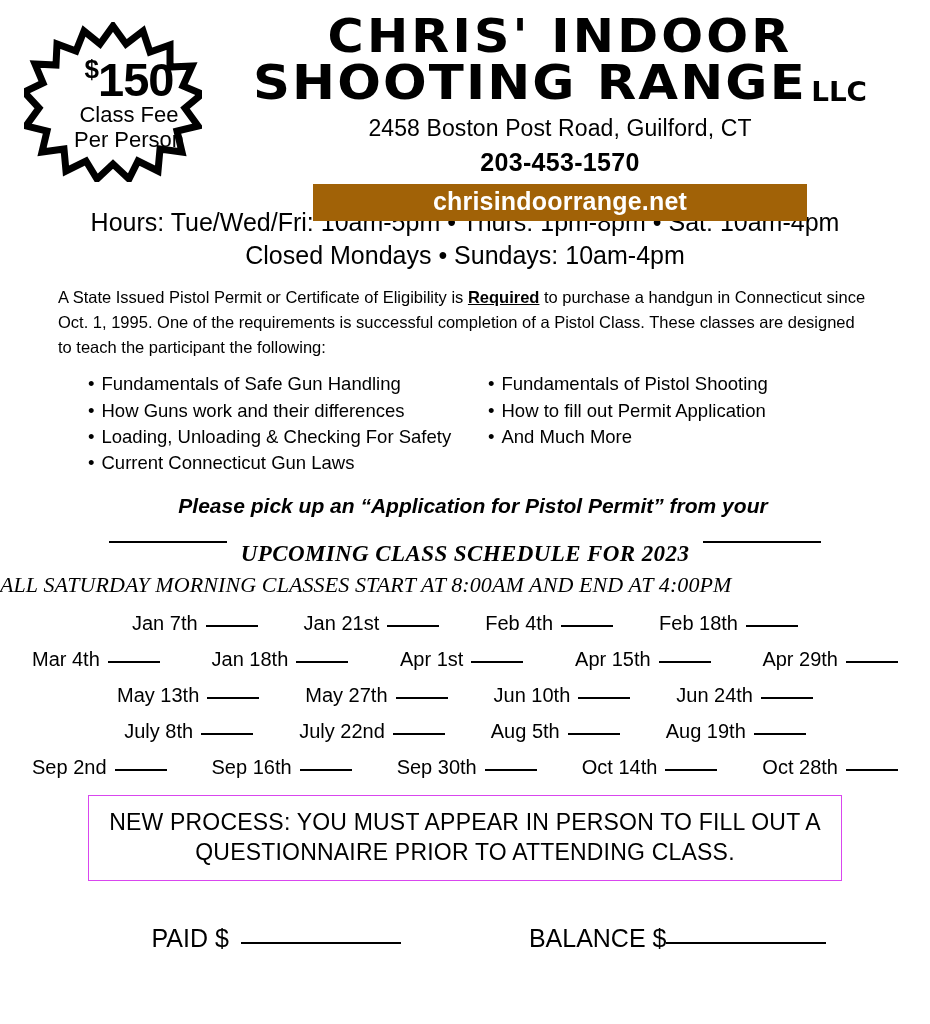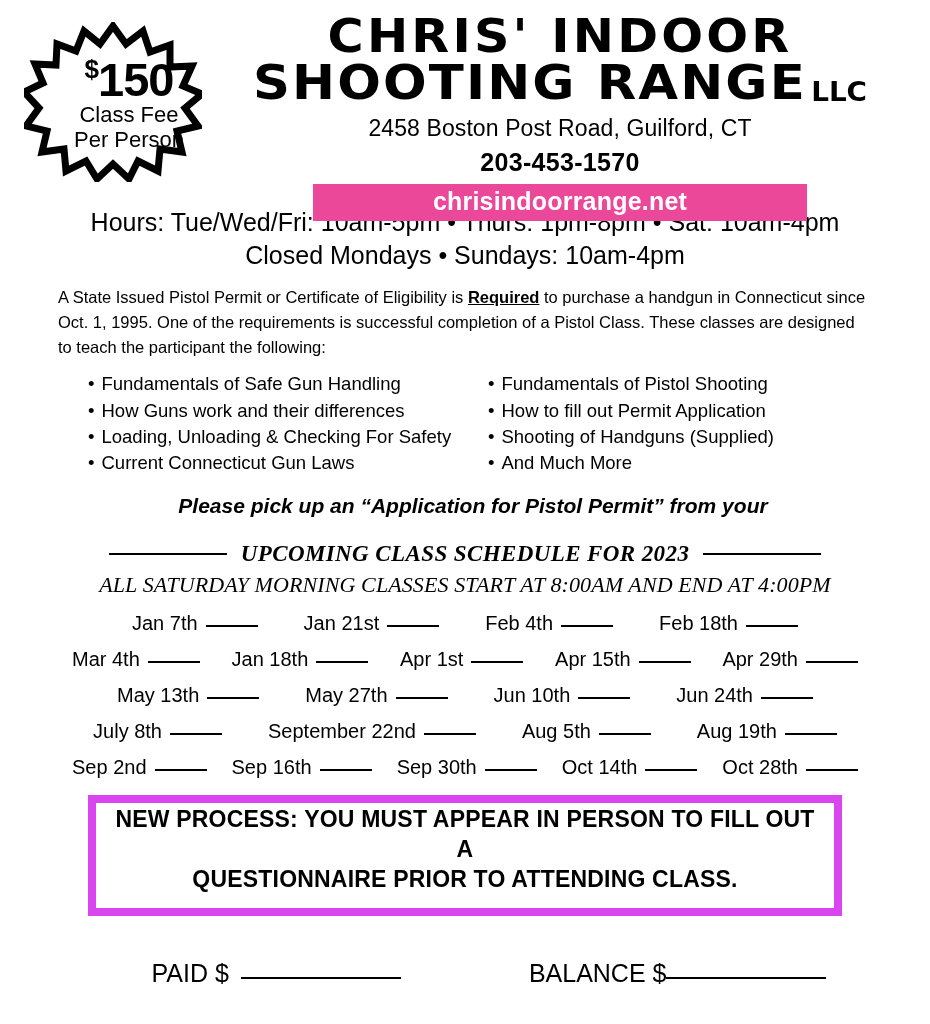--- a/index.html
+++ b/index.html
@@ -93,21 +93,21 @@
   }
   .phone {
     font-size: 25px;
     font-weight: bold;
     margin-top: 6px;
     letter-spacing: 0.3px;
   }
   .web-banner {
     margin: 7px auto 0;
     width: 494px;
-    background: #ec4899;
+    background: #a16207;
     color: #ffffff;
     font-size: 25px;
     font-weight: bold;
     padding: 3px 0 5px;
     letter-spacing: 0.2px;
   }
 
   
   .hours {
     text-align: center;
@@ -145,21 +145,20 @@
     font-weight: bold;
     font-size: 21px;
     line-height: 1.3;
     margin-top: 16px;
     padding-left: 16px;
   }
 
   
   .sched-head {
     display: flex;
-    align-items: center;
     justify-content: center;
     gap: 14px;
     margin-top: 21px;
   }
   .sched-rule {
     width: 118px;
     height: 0;
     border-top: 2px solid #000;
   }
   .sched-title {
@@ -167,53 +166,53 @@
     font-style: italic;
     font-weight: bold;
     font-size: 23px;
     letter-spacing: 0.4px;
     white-space: nowrap;
   }
   .sched-sub {
     font-family: "Liberation Serif", serif;
     font-style: italic;
     font-size: 22px;
-    text-align: center;
+    text-align: left;
     margin-top: 5px;
     letter-spacing: 0.1px;
   }
 
   
   .dates { margin-top: 14px; }
   .date-row {
     display: flex;
     justify-content: center;
     font-size: 20px;
     margin-bottom: 13px;
   }
-  .date-row.wide { justify-content: space-between; padding: 0 72px; }
+  .date-row.wide { justify-content: space-between; padding: 0 32px; }
   .date-row.narrow { gap: 46px; }
   .date-item { white-space: nowrap; }
   .date-blank {
     display: inline-block;
     width: 52px;
     border-bottom: 2px solid #000;
     margin-left: 8px;
     vertical-align: 3px;
   }
 
   
   .process-box {
     margin: 16px 88px 0 88px;
-    border: 8px solid #d946ef;
+    border: 1px solid #d946ef;
     text-align: center;
     font-size: 23px;
-    font-weight: bold;
+    font-weight: normal;
     line-height: 1.32;
-    padding: 1px 10px 13px;
+    padding: 11px 10px 13px;
     letter-spacing: 0.2px;
   }
 
   
   .paid-row {
     display: flex;
     justify-content: center;
     gap: 128px;
     font-size: 25px;
     margin-top: 43px;
@@ -266,21 +265,20 @@
       <li>Fundamentals of Safe Gun Handling</li>
       <li>How Guns work and their differences</li>
       <li>Loading, Unloading &amp; Checking For Safety</li>
       <li>Current Connecticut Gun Laws</li>
     </ul>
   </div>
   <div class="bul-col">
     <ul>
       <li>Fundamentals of Pistol Shooting</li>
       <li>How to fill out Permit Application</li>
-      <li>Shooting of Handguns (Supplied)</li>
       <li>And Much More</li>
     </ul>
   </div>
 </div>
 
 <div class="pickup">
   <div>Please pick up an “Application for Pistol Permit” from your</div>
 </div>
 
 <div class="sched-head">
@@ -305,21 +303,21 @@
       <div class="date-item"><span>Apr 29th</span><span class="date-blank"></span></div>
     </div>
     <div class="date-row narrow">
       <div class="date-item"><span>May 13th</span><span class="date-blank"></span></div>
       <div class="date-item"><span>May 27th</span><span class="date-blank"></span></div>
       <div class="date-item"><span>Jun 10th</span><span class="date-blank"></span></div>
       <div class="date-item"><span>Jun 24th</span><span class="date-blank"></span></div>
     </div>
     <div class="date-row narrow">
       <div class="date-item"><span>July 8th</span><span class="date-blank"></span></div>
-      <div class="date-item"><span>September 22nd</span><span class="date-blank"></span></div>
+      <div class="date-item"><span>July 22nd</span><span class="date-blank"></span></div>
       <div class="date-item"><span>Aug 5th</span><span class="date-blank"></span></div>
       <div class="date-item"><span>Aug 19th</span><span class="date-blank"></span></div>
     </div>
     <div class="date-row wide">
       <div class="date-item"><span>Sep 2nd</span><span class="date-blank"></span></div>
       <div class="date-item"><span>Sep 16th</span><span class="date-blank"></span></div>
       <div class="date-item"><span>Sep 30th</span><span class="date-blank"></span></div>
       <div class="date-item"><span>Oct 14th</span><span class="date-blank"></span></div>
       <div class="date-item"><span>Oct 28th</span><span class="date-blank"></span></div>
     </div>

